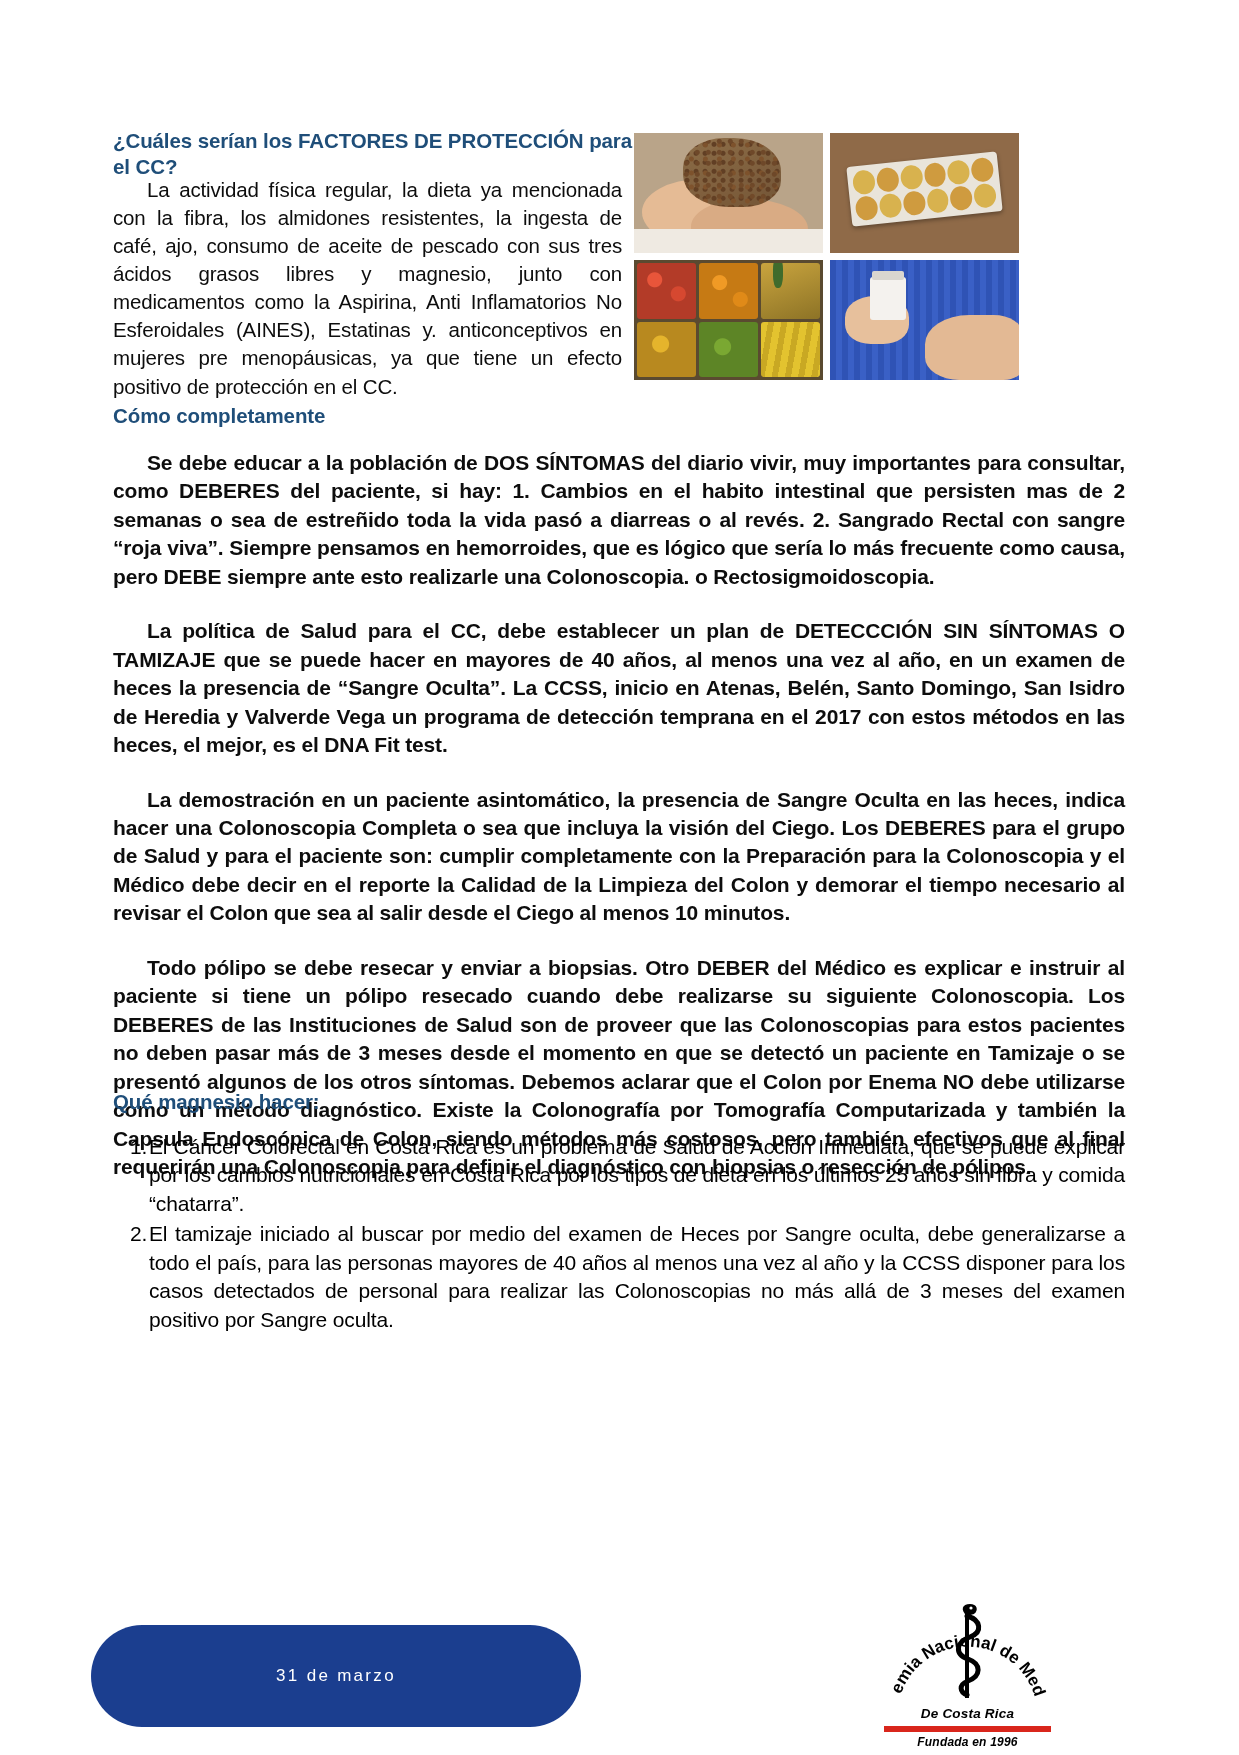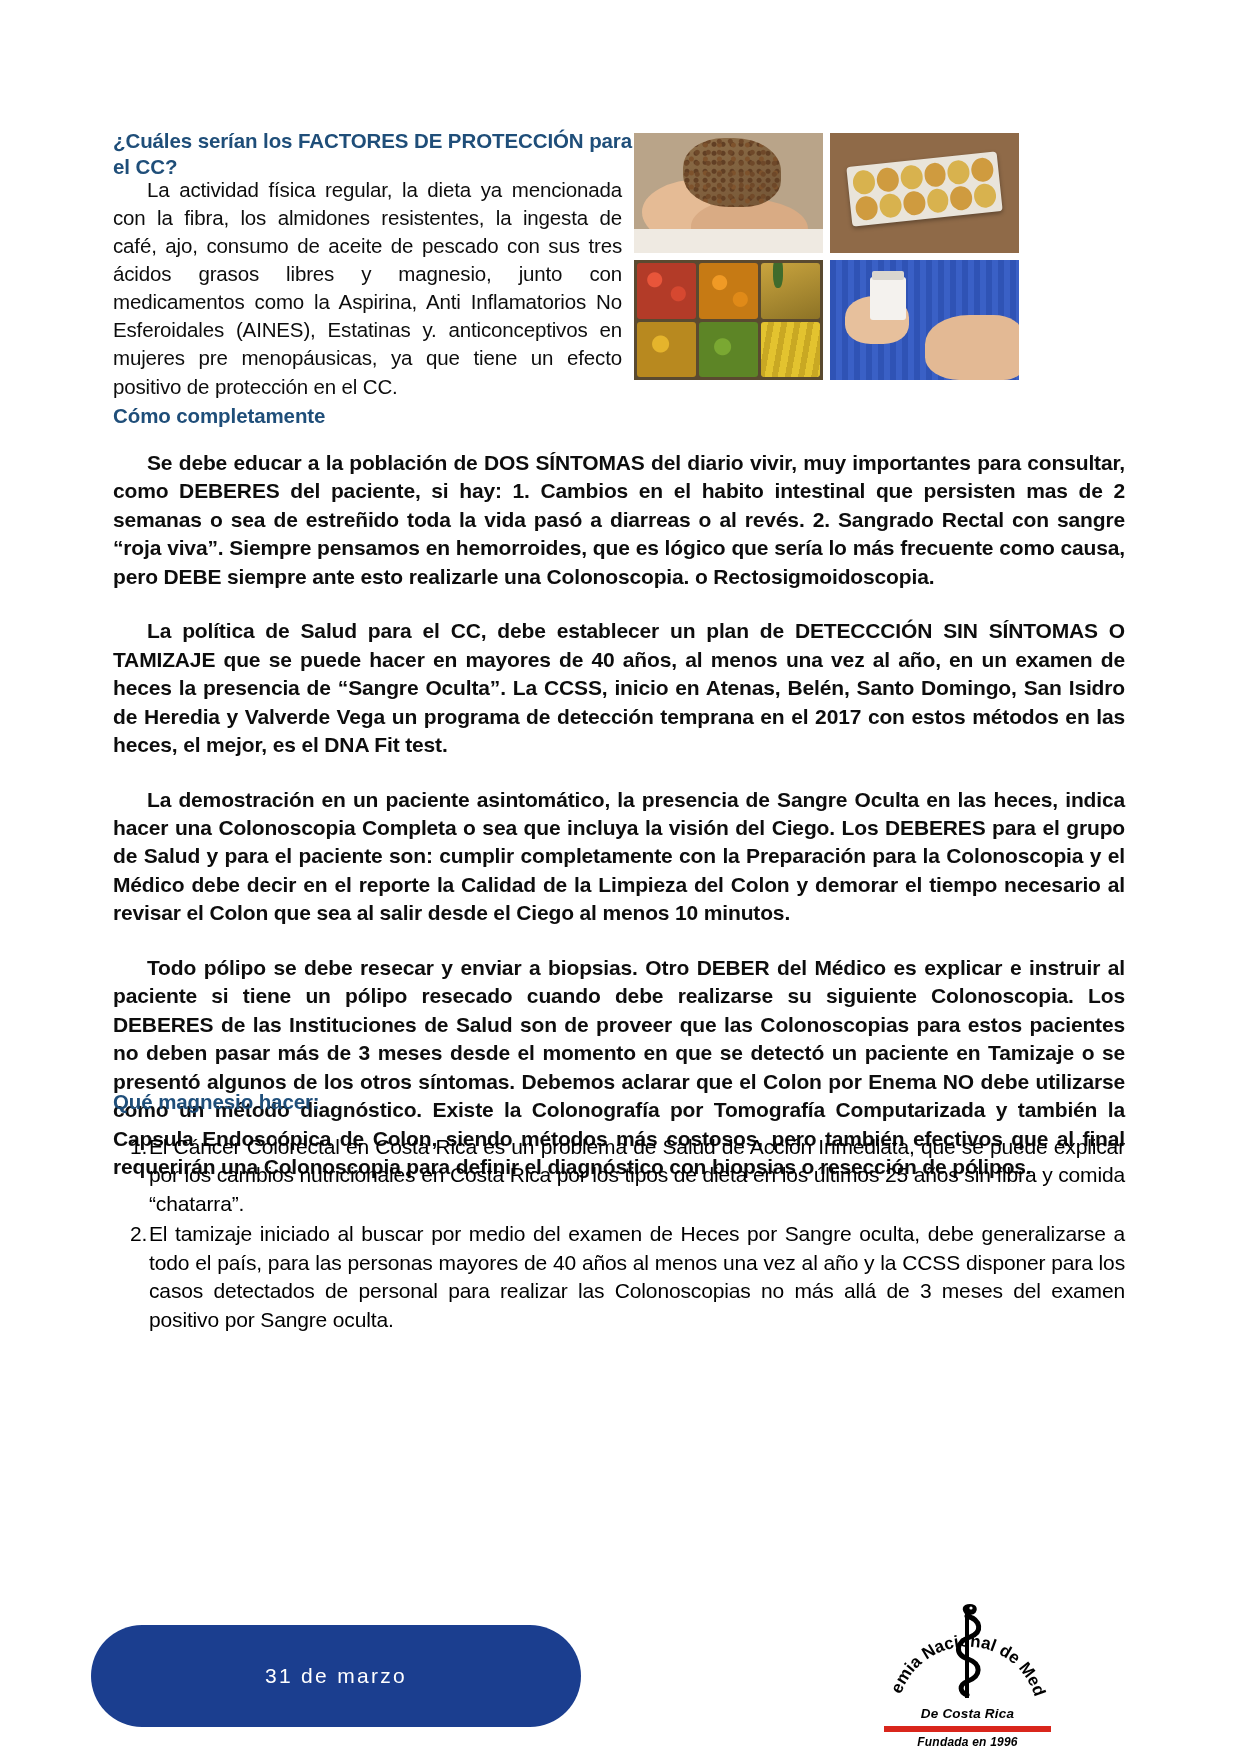--- a/index.html
+++ b/index.html
@@ -258,21 +258,21 @@
     height: 102px;
     background: #1b3e8f;
     border-radius: 51px;
     color: #ffffff;
     text-align: center;
     display: flex;
     flex-direction: column;
     justify-content: center;
     letter-spacing: 2.3px;
   }
-  #banner .l1 { font-size: 21px; line-height: 1.5; }
+  #banner .l1 { font-size: 17px; line-height: 1.5; }
   #banner .l2 { font-size: 21px; line-height: 1.5; }
 
   
   #logo {
     position: absolute;
     left: 880px;
     top: 1555px;
     width: 175px;
     height: 190px;
   }

